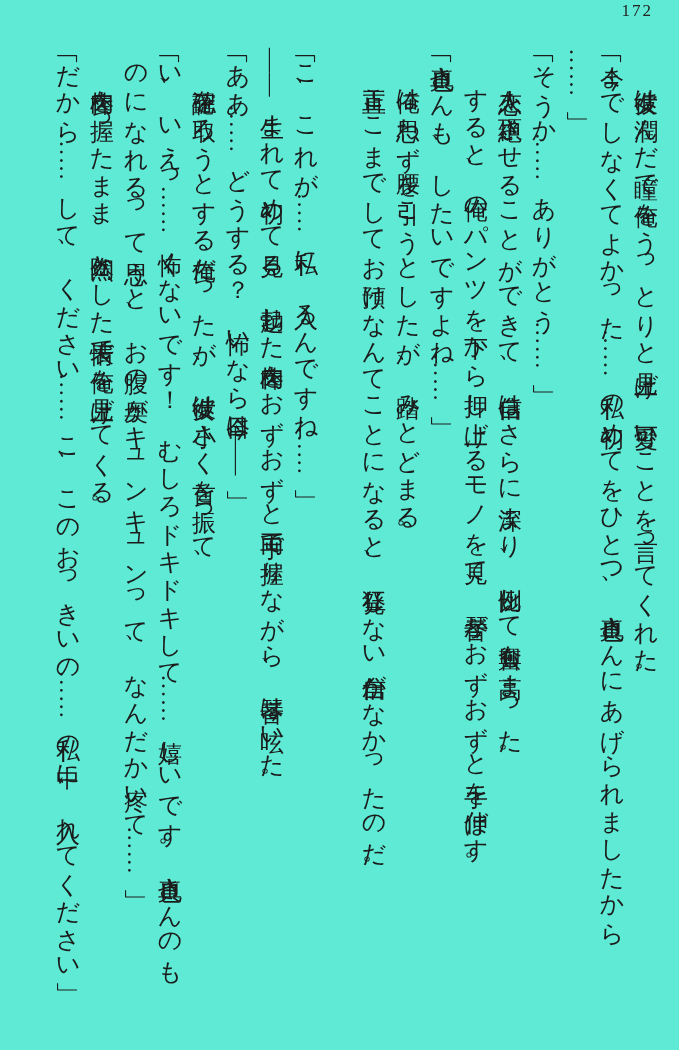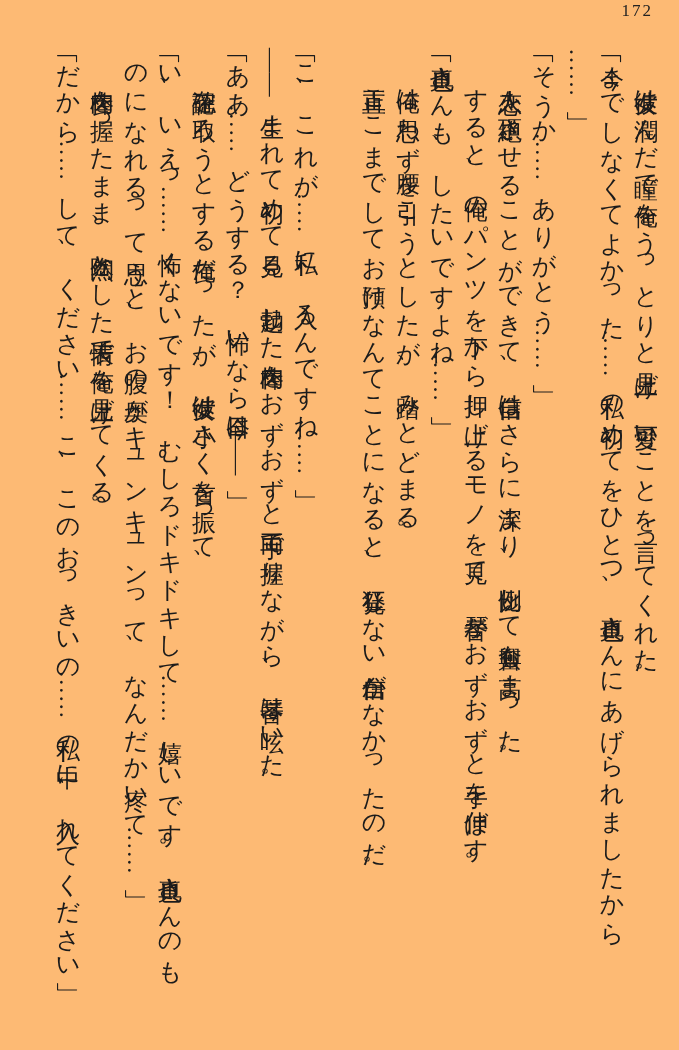--- a/index.html
+++ b/index.html
@@ -1,20 +1,20 @@
 <!DOCTYPE html>
 <html lang="ja"><head>
 <meta charset="utf-8">
 <style>
   html, body { margin: 0; padding: 0; }
   .page {
     position: relative;
     width: 679px;
     height: 1050px;
-    background: #fdba74;
+    background: #5eead4;
     color: #1b1b1b;
     font-family: "Liberation Serif", "DejaVu Serif", serif;
     overflow: hidden;
   }
   .page-number {
     position: absolute;
     top: 1px;
     right: 26px;
     font-size: 17px;
     letter-spacing: 2px;

